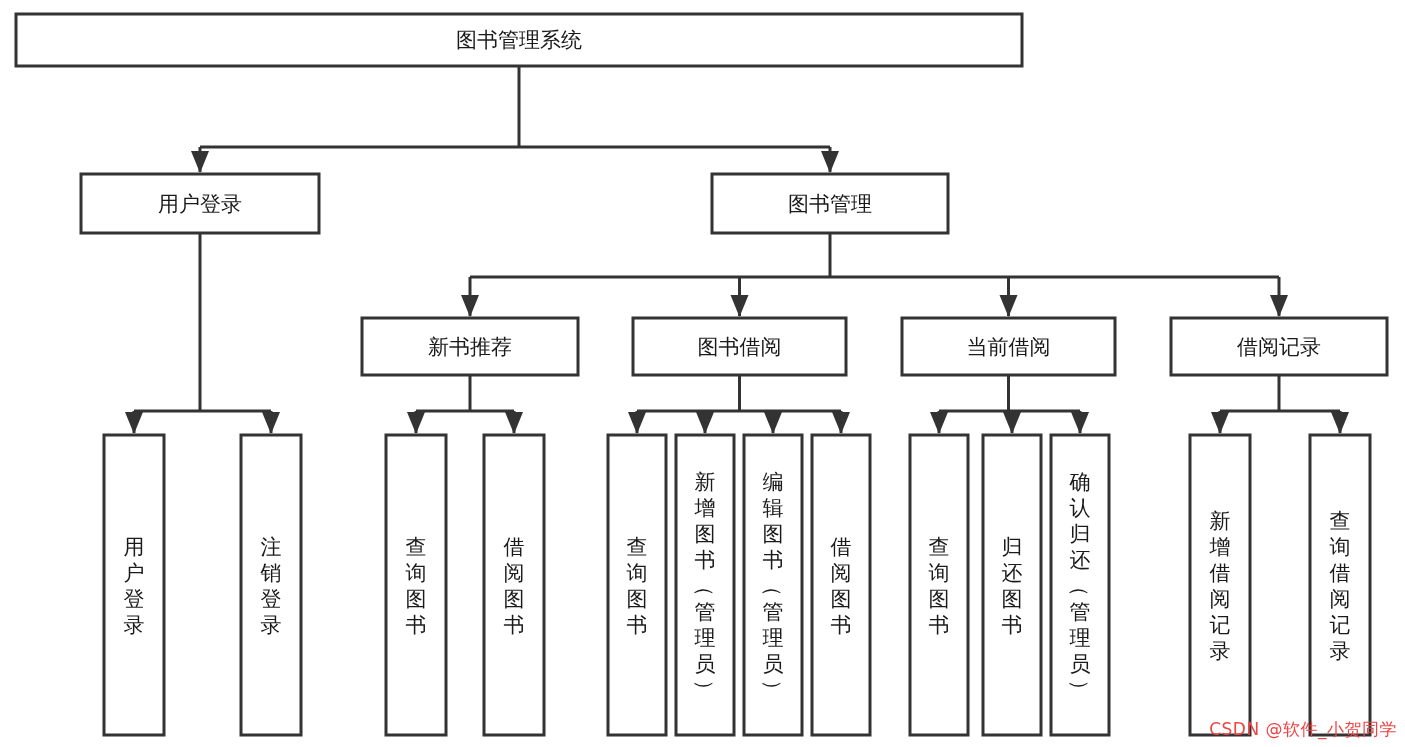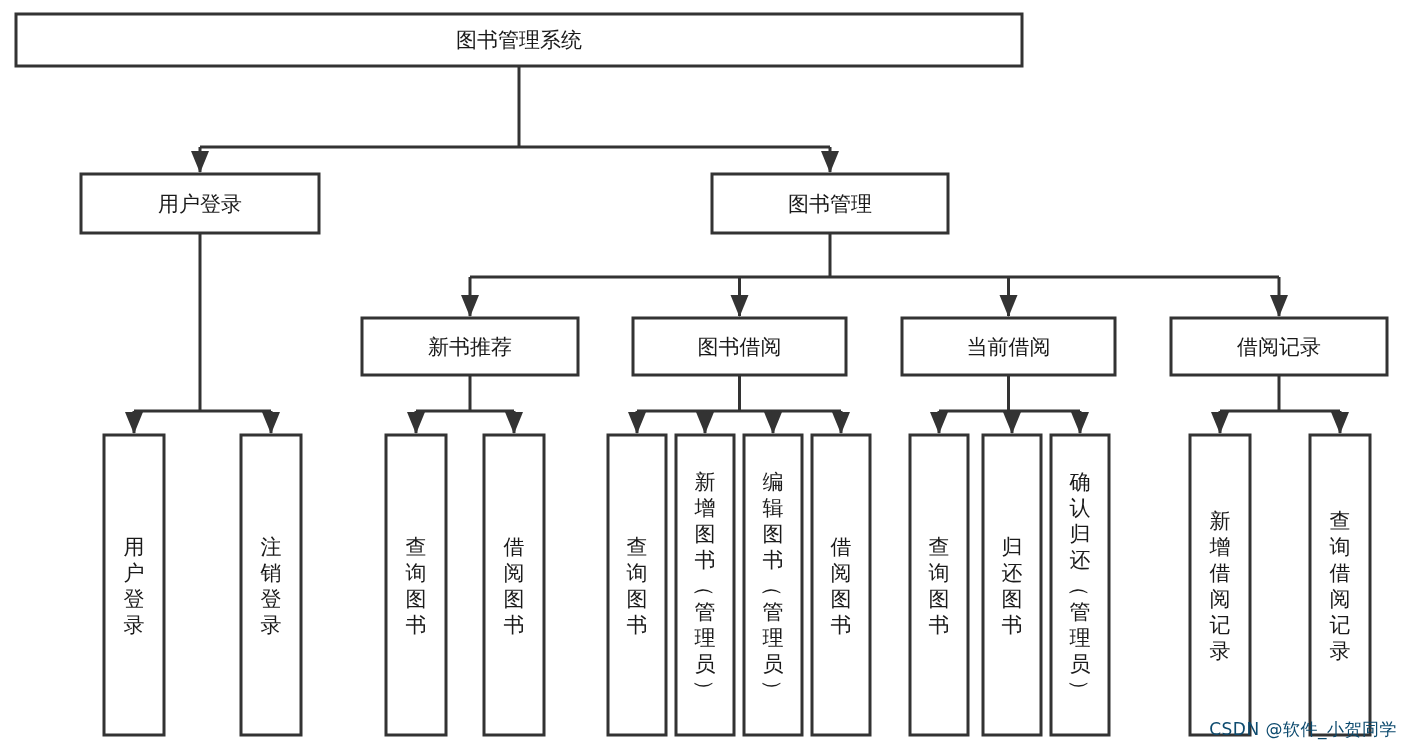--- a/index.html
+++ b/index.html
@@ -51,21 +51,21 @@
   .arrow-head {
     fill: #333333;
     stroke: none;
   }
   .watermark {
     position: absolute;
     right: 8px;
     bottom: 6px;
     font-family: "DejaVu Sans", "Liberation Sans", sans-serif;
     font-size: 17px;
-    color: #0c4a6e;
+    color: #ef4444;
     letter-spacing: 0.5px;
     white-space: nowrap;
     pointer-events: none;
   }
 </style>
 </head>
 <body>
 
 <div id="diagram-root">
   <svg id="flow" viewBox="0 0 1405 747">

